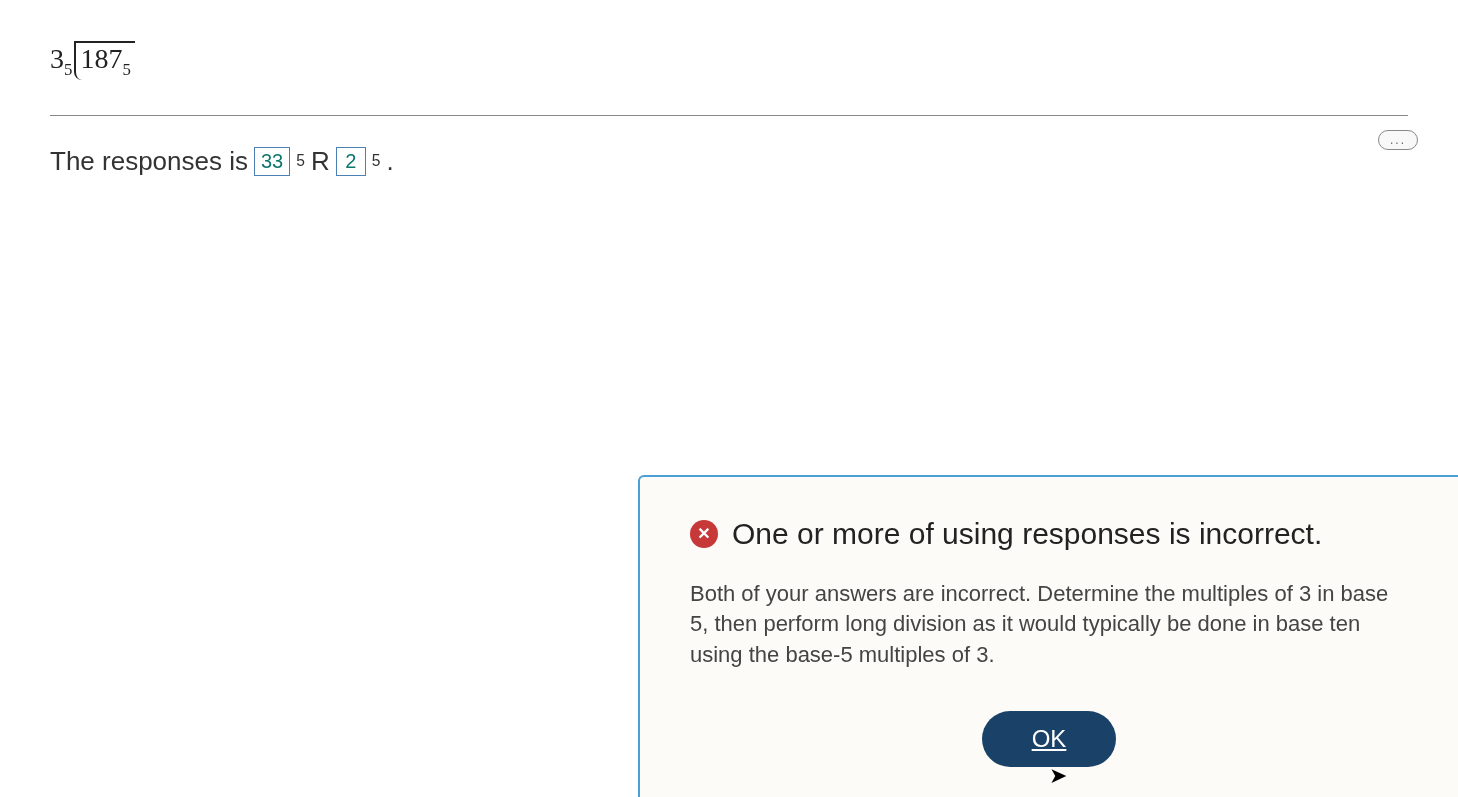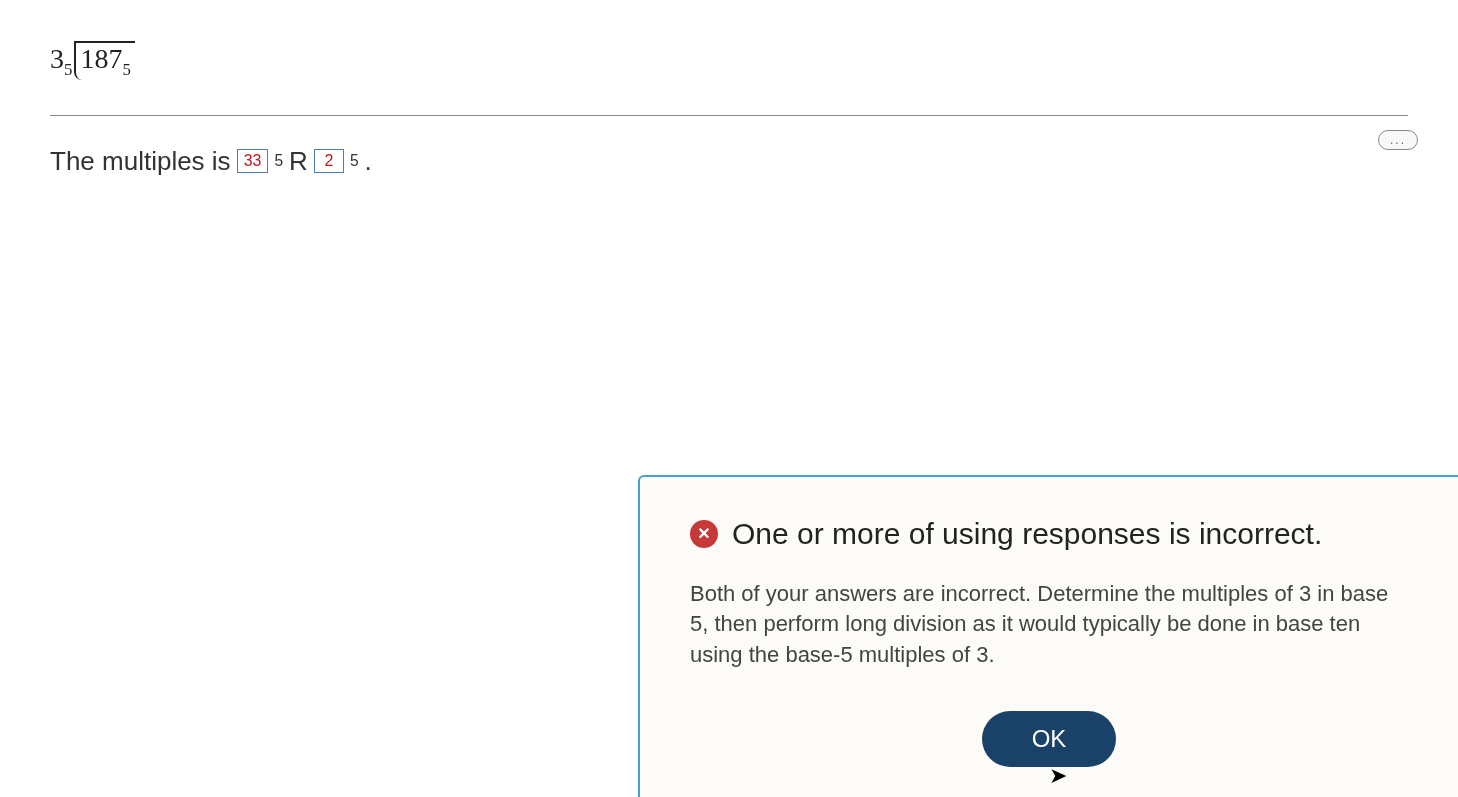--- a/index.html
+++ b/index.html
@@ -53,22 +53,22 @@
       display: flex;
       align-items: center;
       gap: 6px;
     }
     .answer-input {
       display: inline-block;
       border: 1.5px solid #4a80b5;
       padding: 2px 6px;
       min-width: 30px;
       text-align: center;
-      color: #b91c1c;
-      font-size: 16px;
+      color: #0f766e;
+      font-size: 20px;
       background: #fff;
     }
     .overflow-btn {
       position: absolute;
       right: 40px;
       top: 130px;
       width: 40px;
       height: 20px;
       border: 1px solid #888;
       border-radius: 12px;
@@ -127,20 +127,21 @@
       justify-content: center;
     }
     .ok-button {
       background: #1a4268;
       color: #fff;
       border: none;
       border-radius: 30px;
       padding: 14px 50px;
       font-size: 24px;
       cursor: pointer;
+      text-decoration: underline;
     }
     .cursor-icon {
       position: absolute;
       bottom: 8px;
       left: 50%;
       font-size: 22px;
       color: #000;
     }
   </style>
 </head>
@@ -152,21 +153,21 @@
     <span class="divisor">
       <span>3</span><span class="subscript">5</span>
     </span><span class="dividend">
       <span>187</span><span class="subscript">5</span>
     </span>
   </div>
 
   <hr class="divider-line">
 
   <div class="answer-row">
-    <span>The multiples is</span>
+    <span>The responses is</span>
     <span class="answer-input">
       <span>33</span>
     </span>
       <span class="subscript">5</span>
     <span>R</span>
     <span class="answer-input">
       <span>2</span>
     </span>
       <span class="subscript">5</span>
     <span>.</span>

